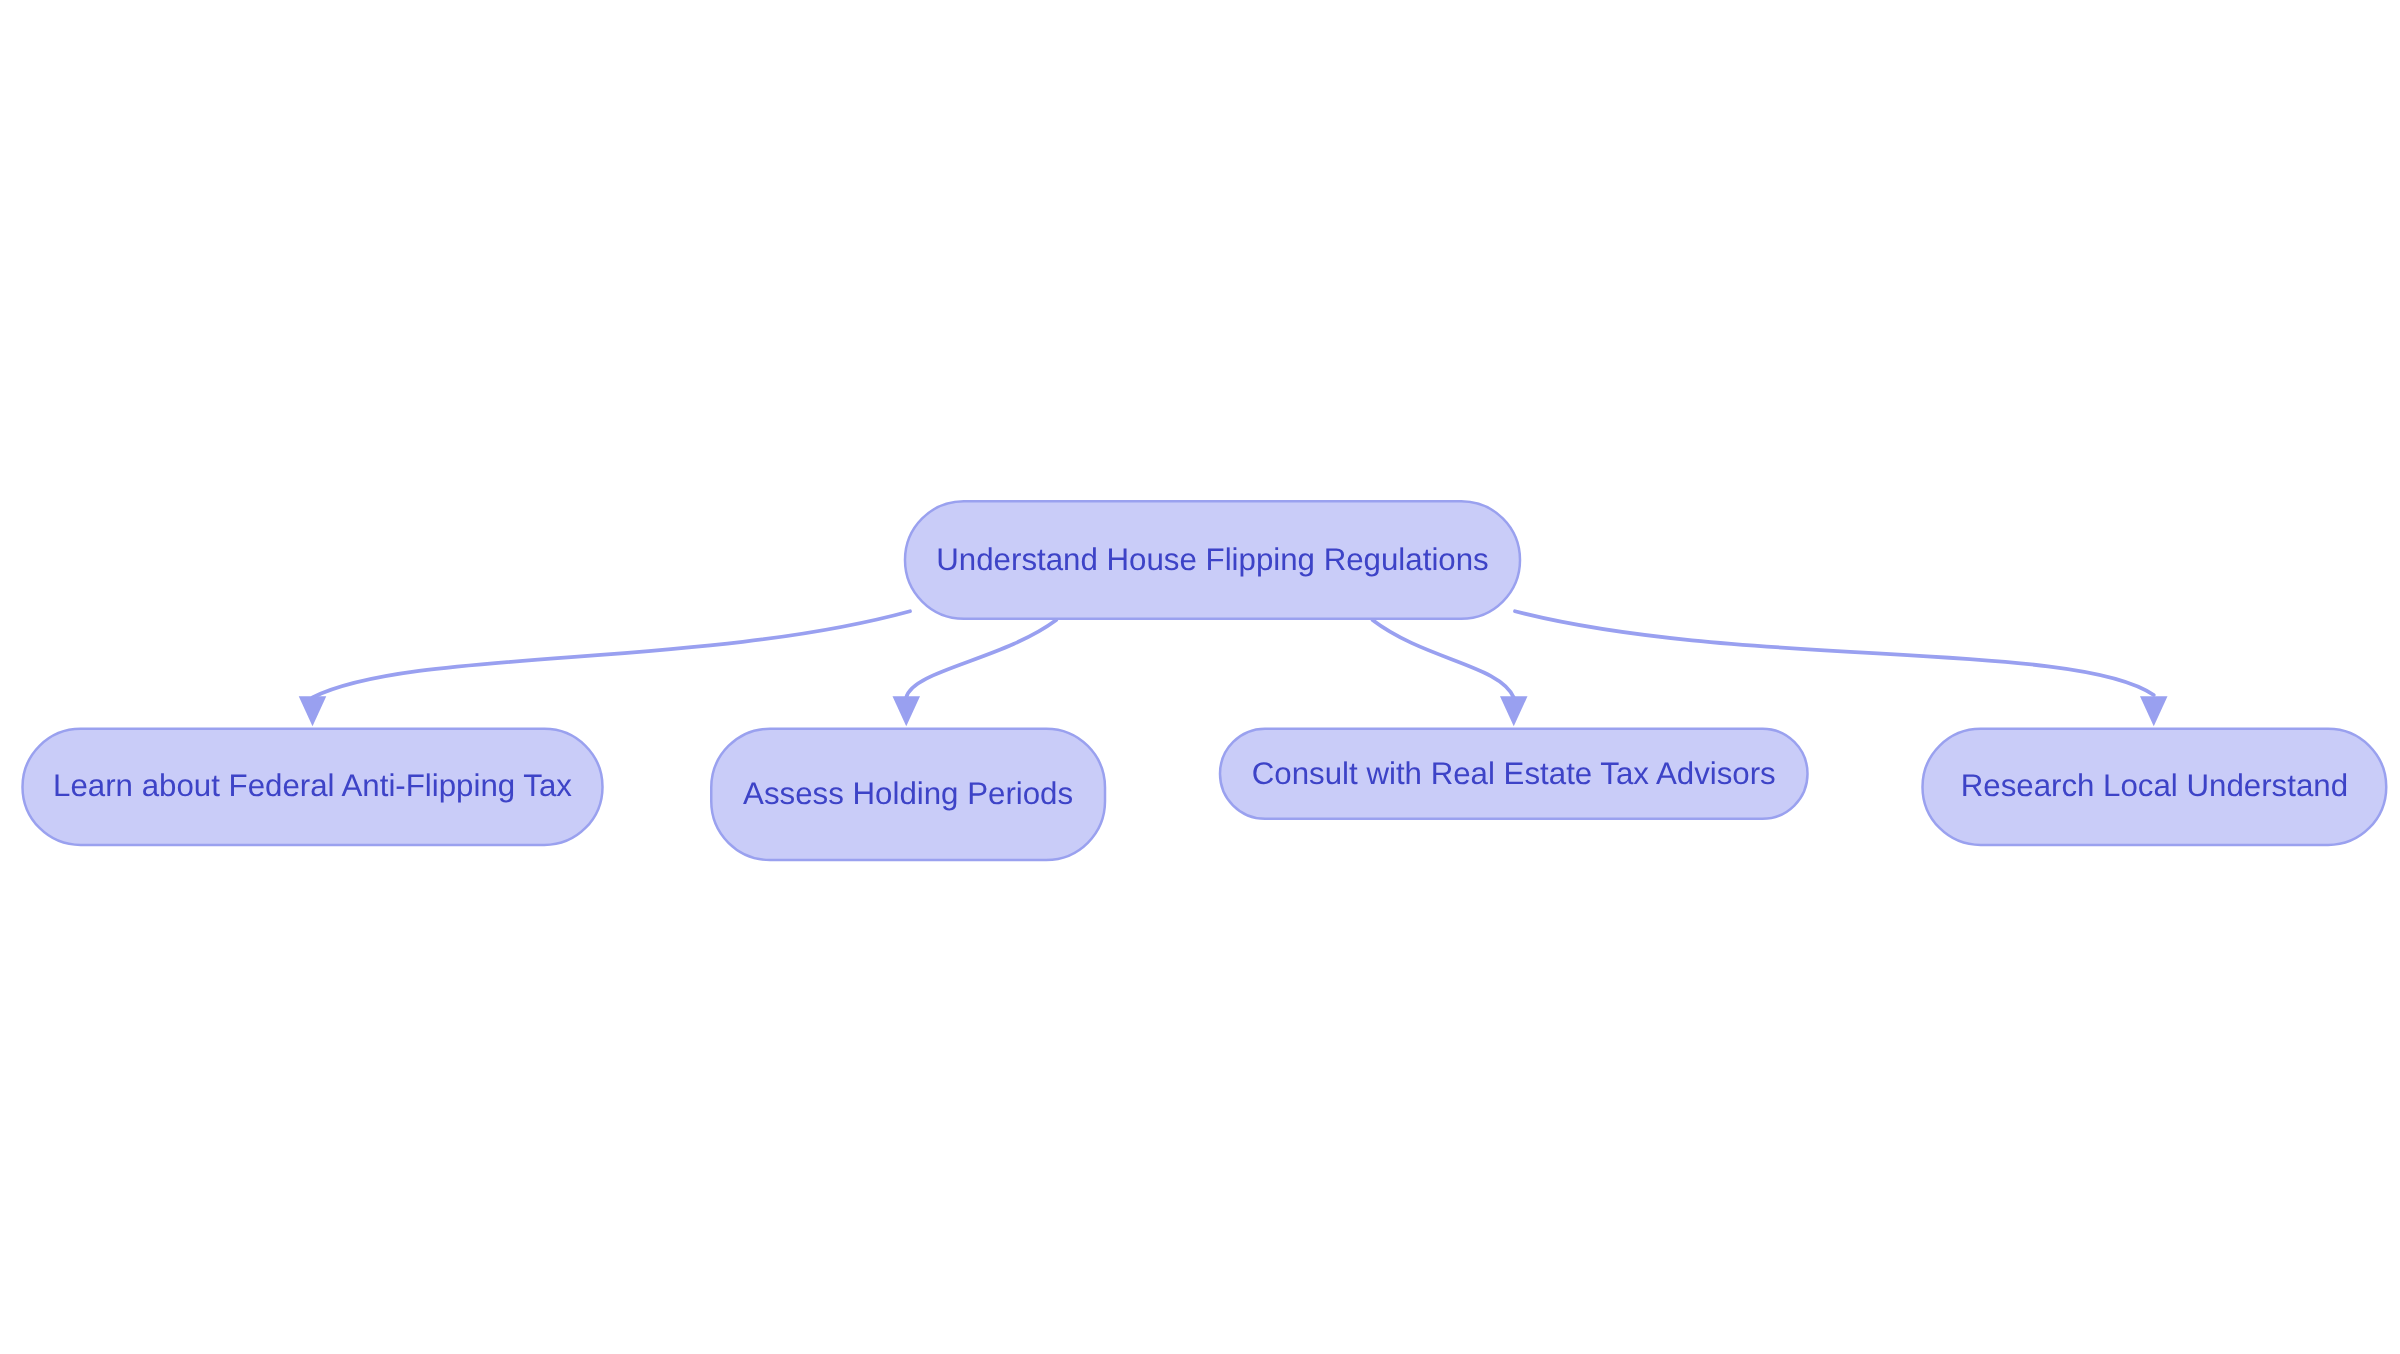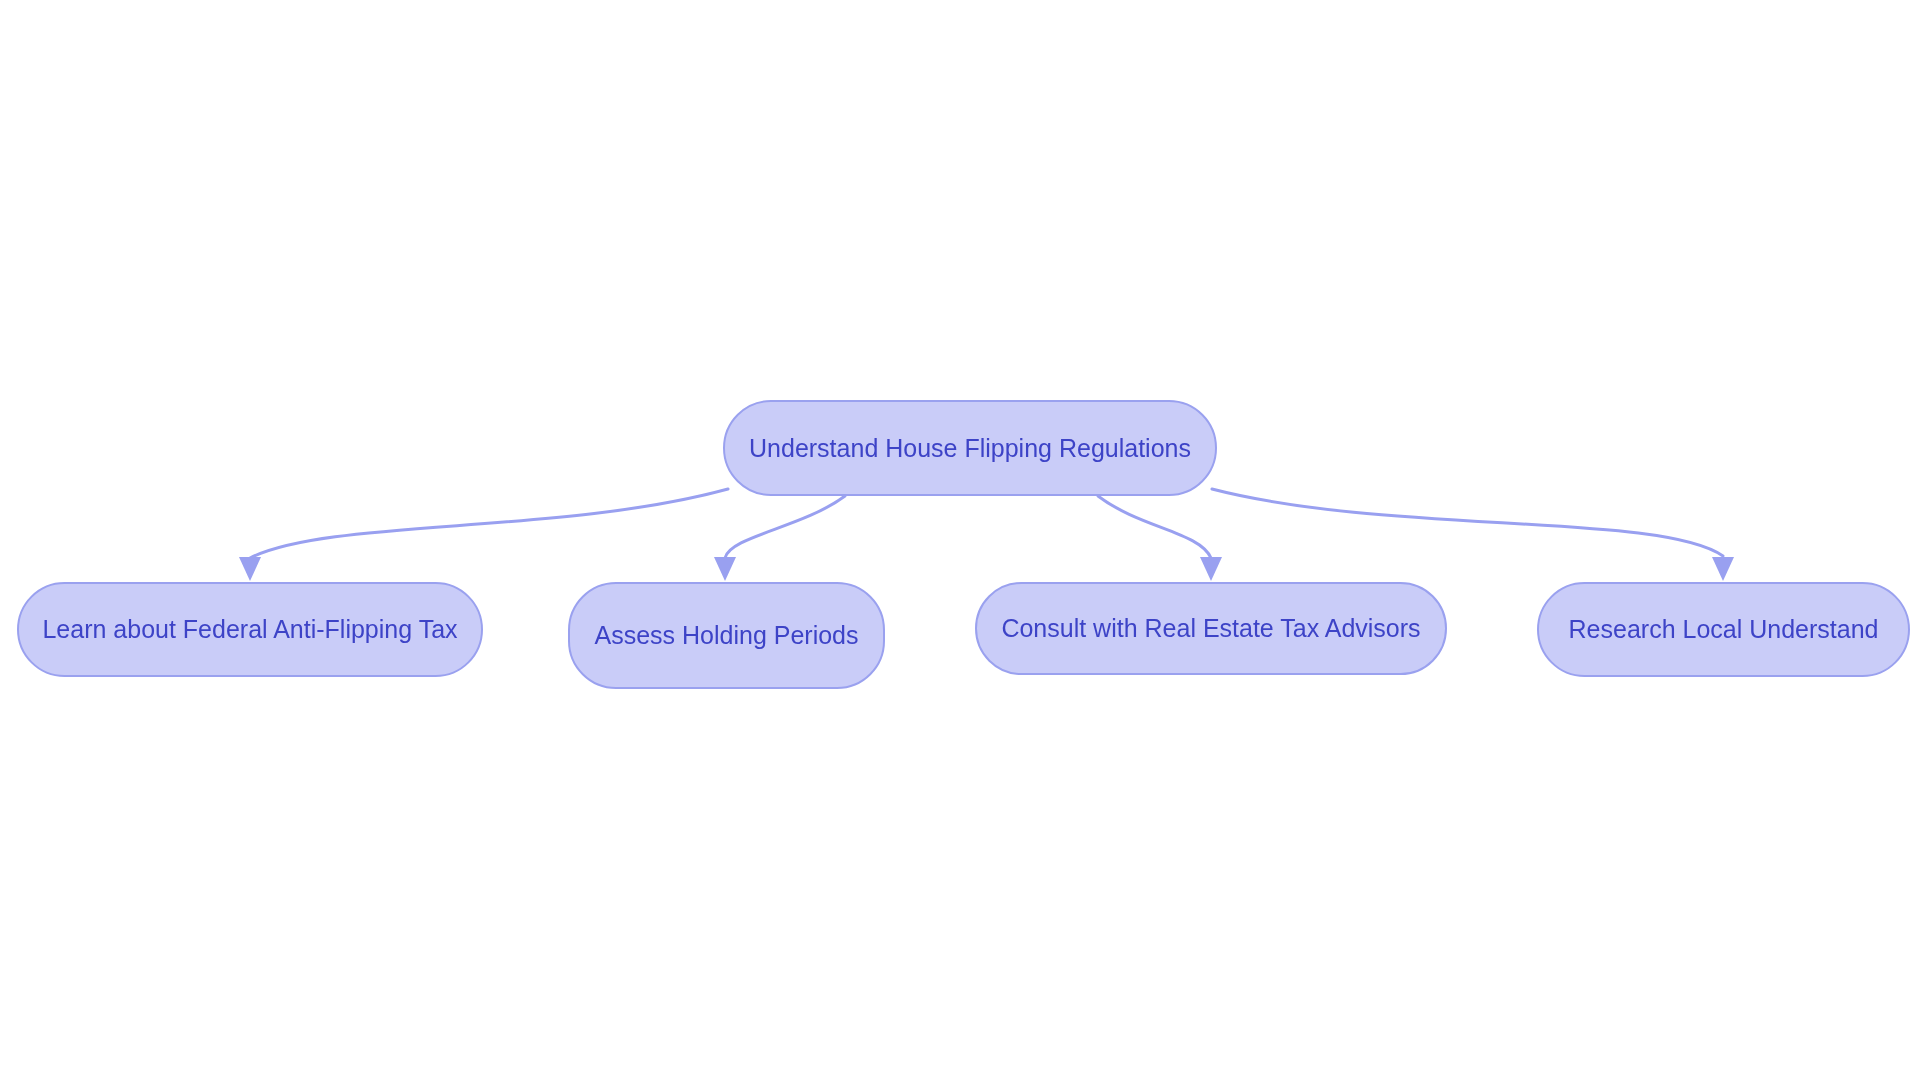--- a/index.html
+++ b/index.html
@@ -50,21 +50,21 @@
     border-radius: 48px;
     color: var(--node-text);
     font-size: 25px;
     line-height: 1;
     white-space: nowrap;
     text-align: center;
   }
   .node-root   { left: 723px;  top: 400px; width: 494px; height: 96px; }
   .node-child1 { left: 17px;   top: 582px; width: 466px; height: 95px; }
   .node-child2 { left: 568px;  top: 582px; width: 317px; height: 107px; }
-  .node-child3 { left: 975px;  top: 582px; width: 472px; height: 93px; }
+  .node-child3 { left: 975px;  top: 582px; width: 472px; height: 74px; }
   .node-child4 { left: 1537px; top: 582px; width: 373px; height: 95px; }
 </style>
 </head>
 <body>
 
 <div class="canvas">
 
   <svg class="edges-layer" viewBox="0 0 1920 1083" xmlns="http://www.w3.org/2000/svg">
 
     <path d="M 728 489 C 560 535, 330 518, 250 558"></path>

